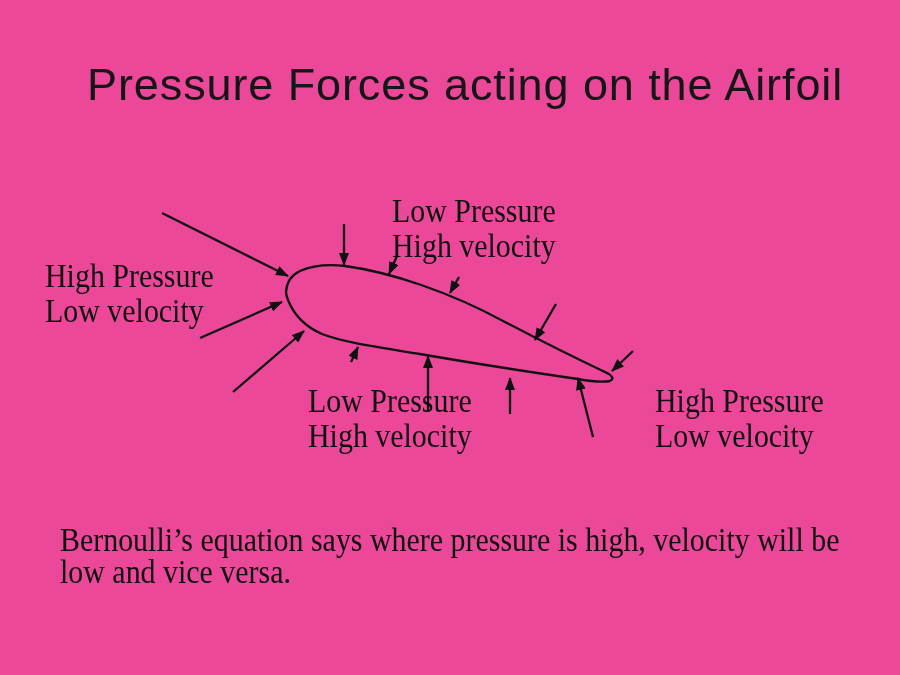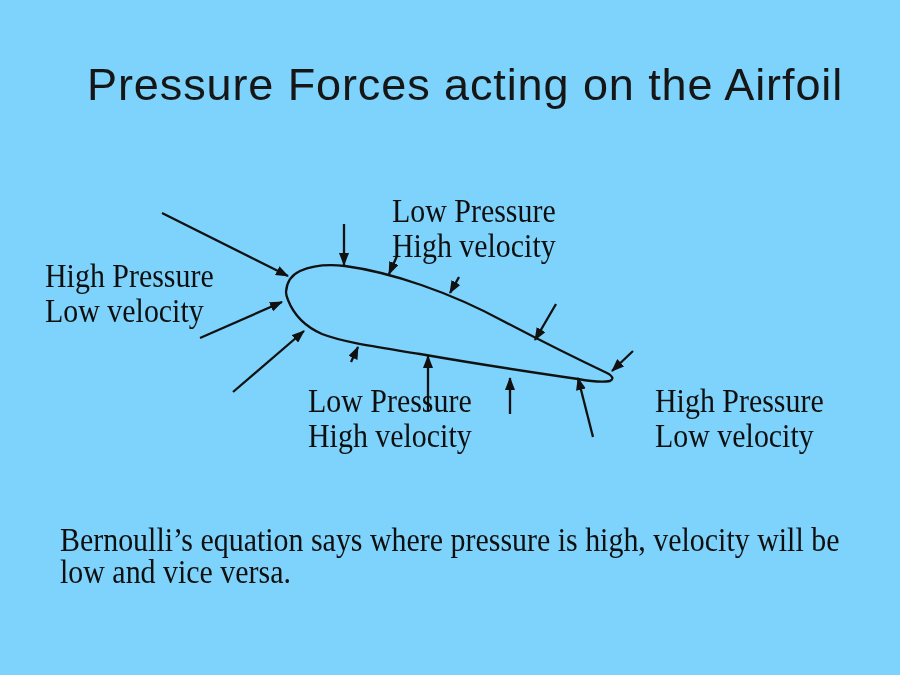--- a/index.html
+++ b/index.html
@@ -54,21 +54,21 @@
     line-height: 32px;
     color: #0f0f0f;
     transform: scaleX(0.88);
     transform-origin: left top;
     white-space: nowrap;
   }
 </style>
 </head>
 <body>
 
-<div class="slide" style="background: #7dd3fc;">
+<div class="slide" style="background: #ec4899;">
 
   <div class="slide-title">Pressure Forces acting on the Airfoil</div>
 
   <svg class="diagram-svg" viewBox="0 0 900 675" xmlns="http://www.w3.org/2000/svg">
     <defs>
       <marker id="arrowhead" viewBox="0 0 13 10" refX="12" refY="5" markerWidth="13" markerHeight="10" orient="auto" markerUnits="userSpaceOnUse">
         <path d="M0,0 L13,5 L0,10 Z" fill="#111111"></path>
       </marker>
     </defs>
     <path fill="none" stroke-linecap="round" d="M 286 292 Q 287 277 300 271 Q 318 263 345 266 C 390 272 450 292 505 322 C 545 343 590 365 607 373 Q 616 378 610 381 Q 600 383 578 379 C 530 372 460 361 420 354 C 385 348 345 343 322 334 Q 297 323 288 300 Q 286 295 286 292 Z" stroke="#111111" stroke-width="2.3"></path>

